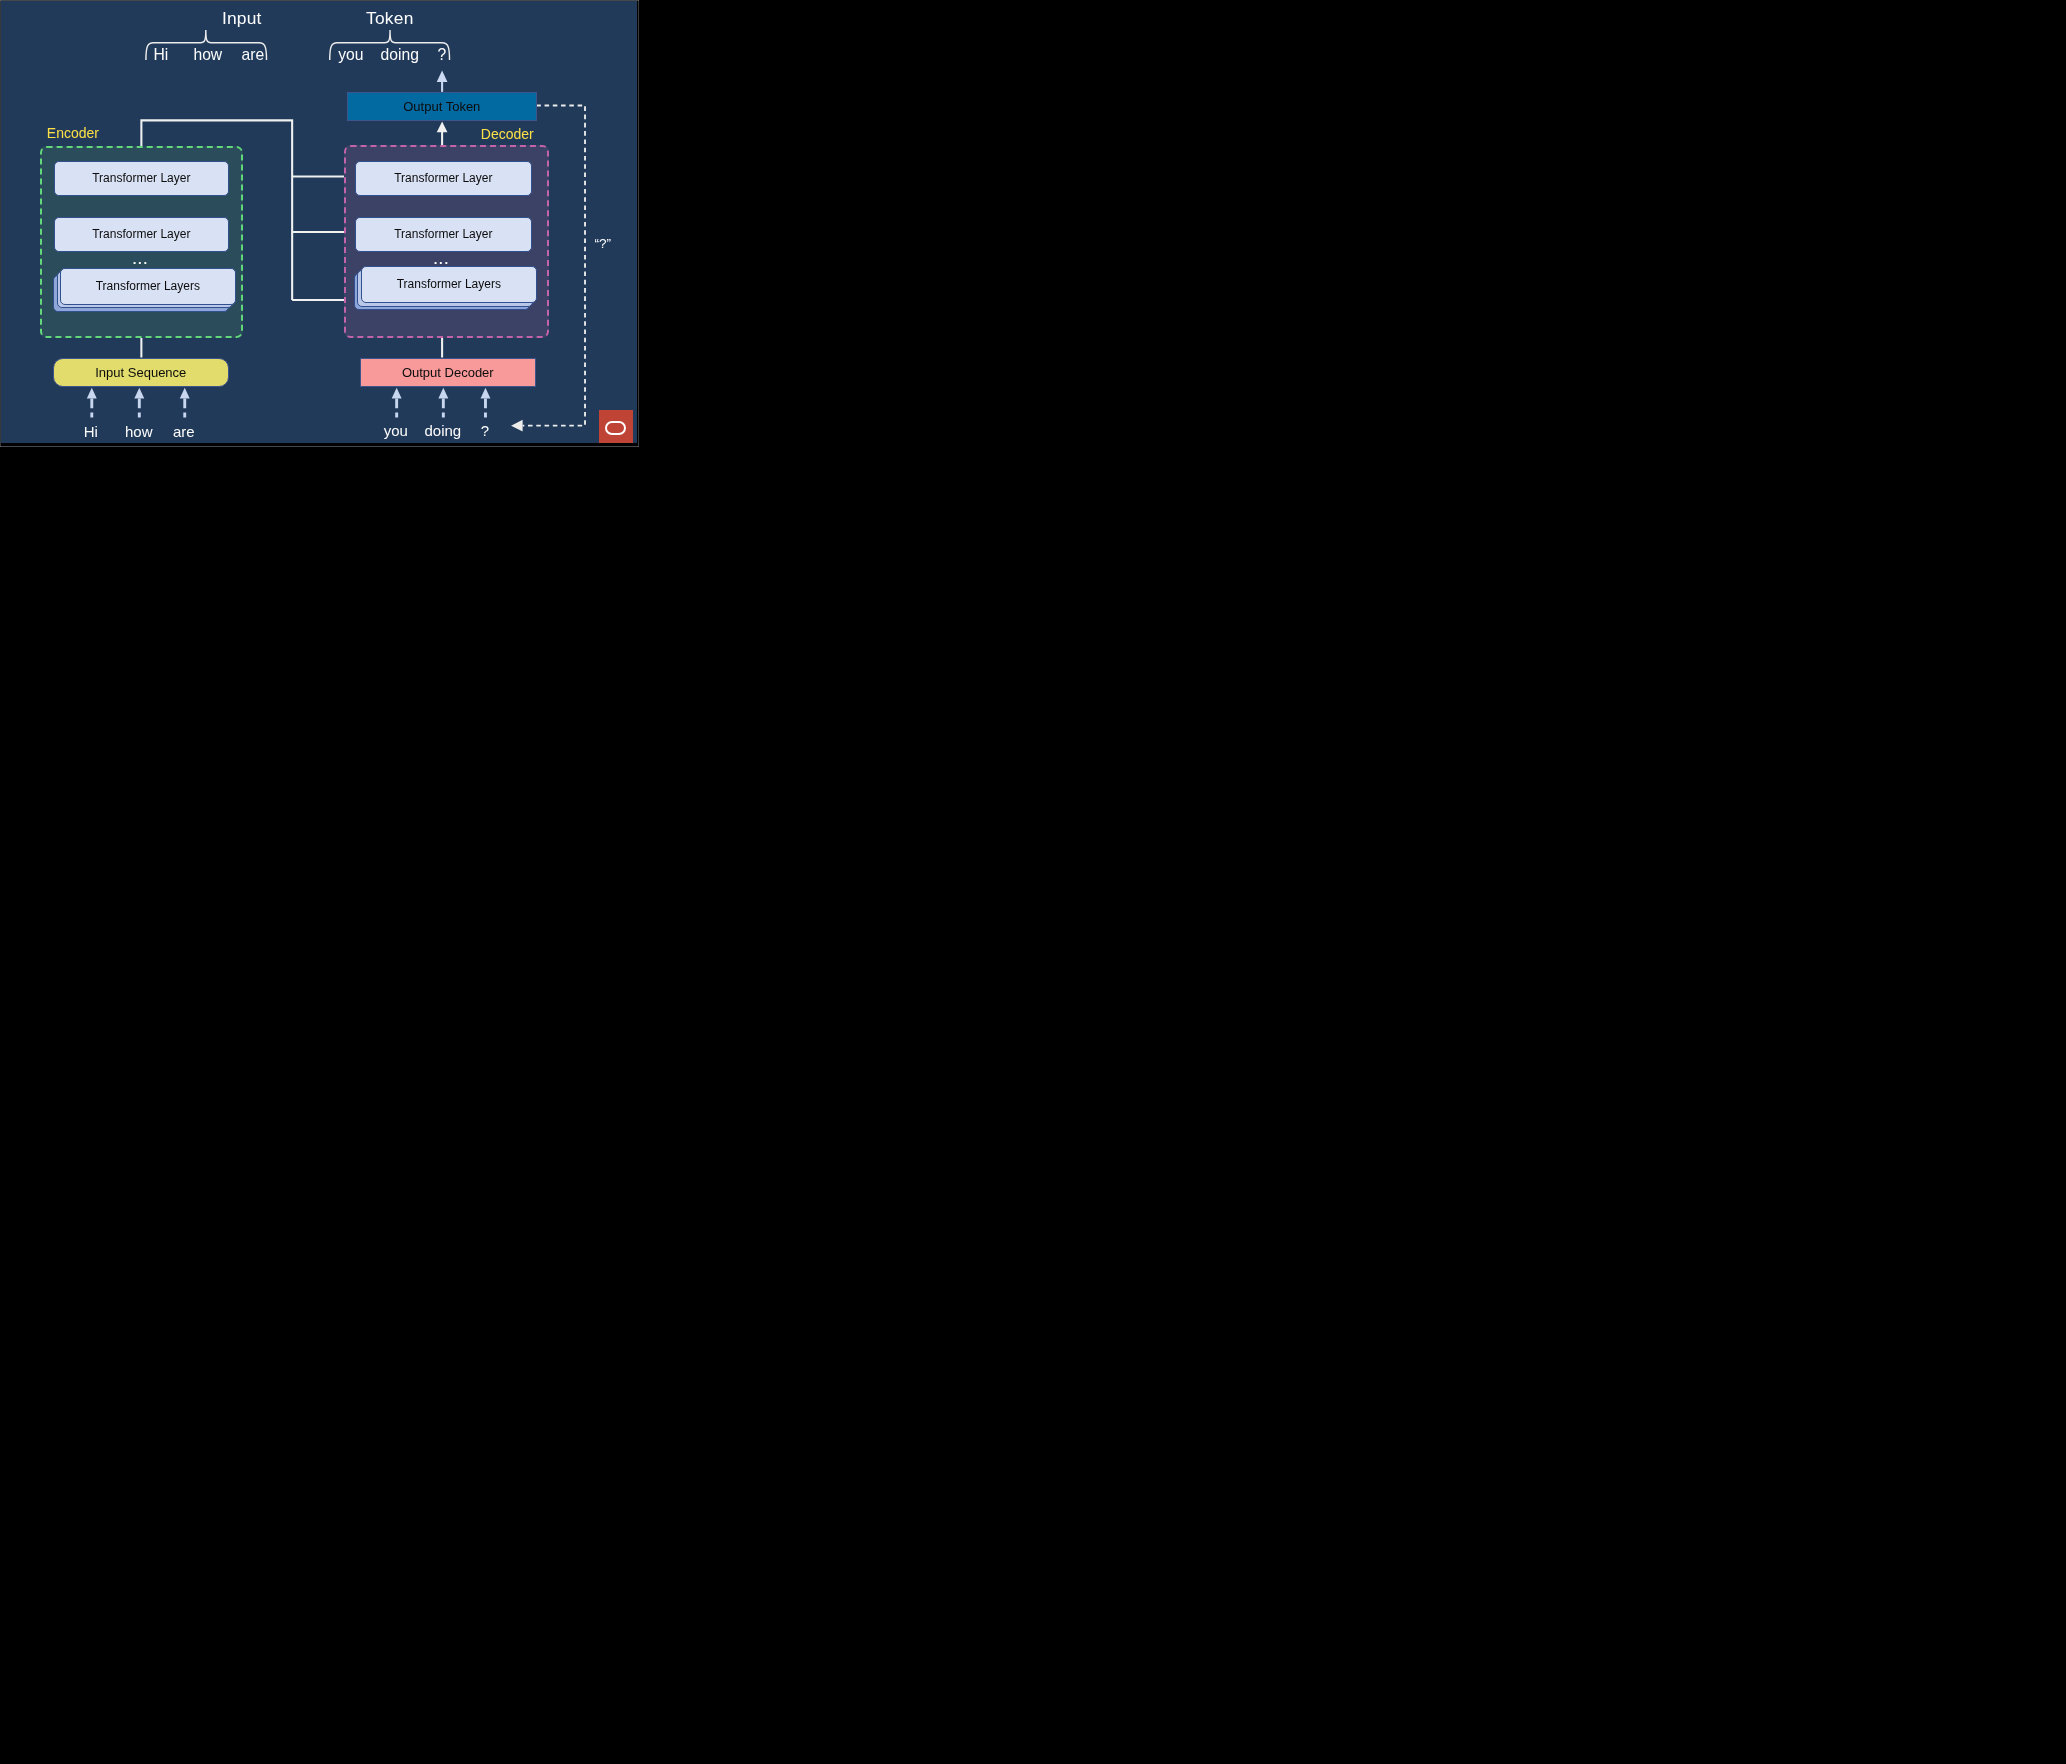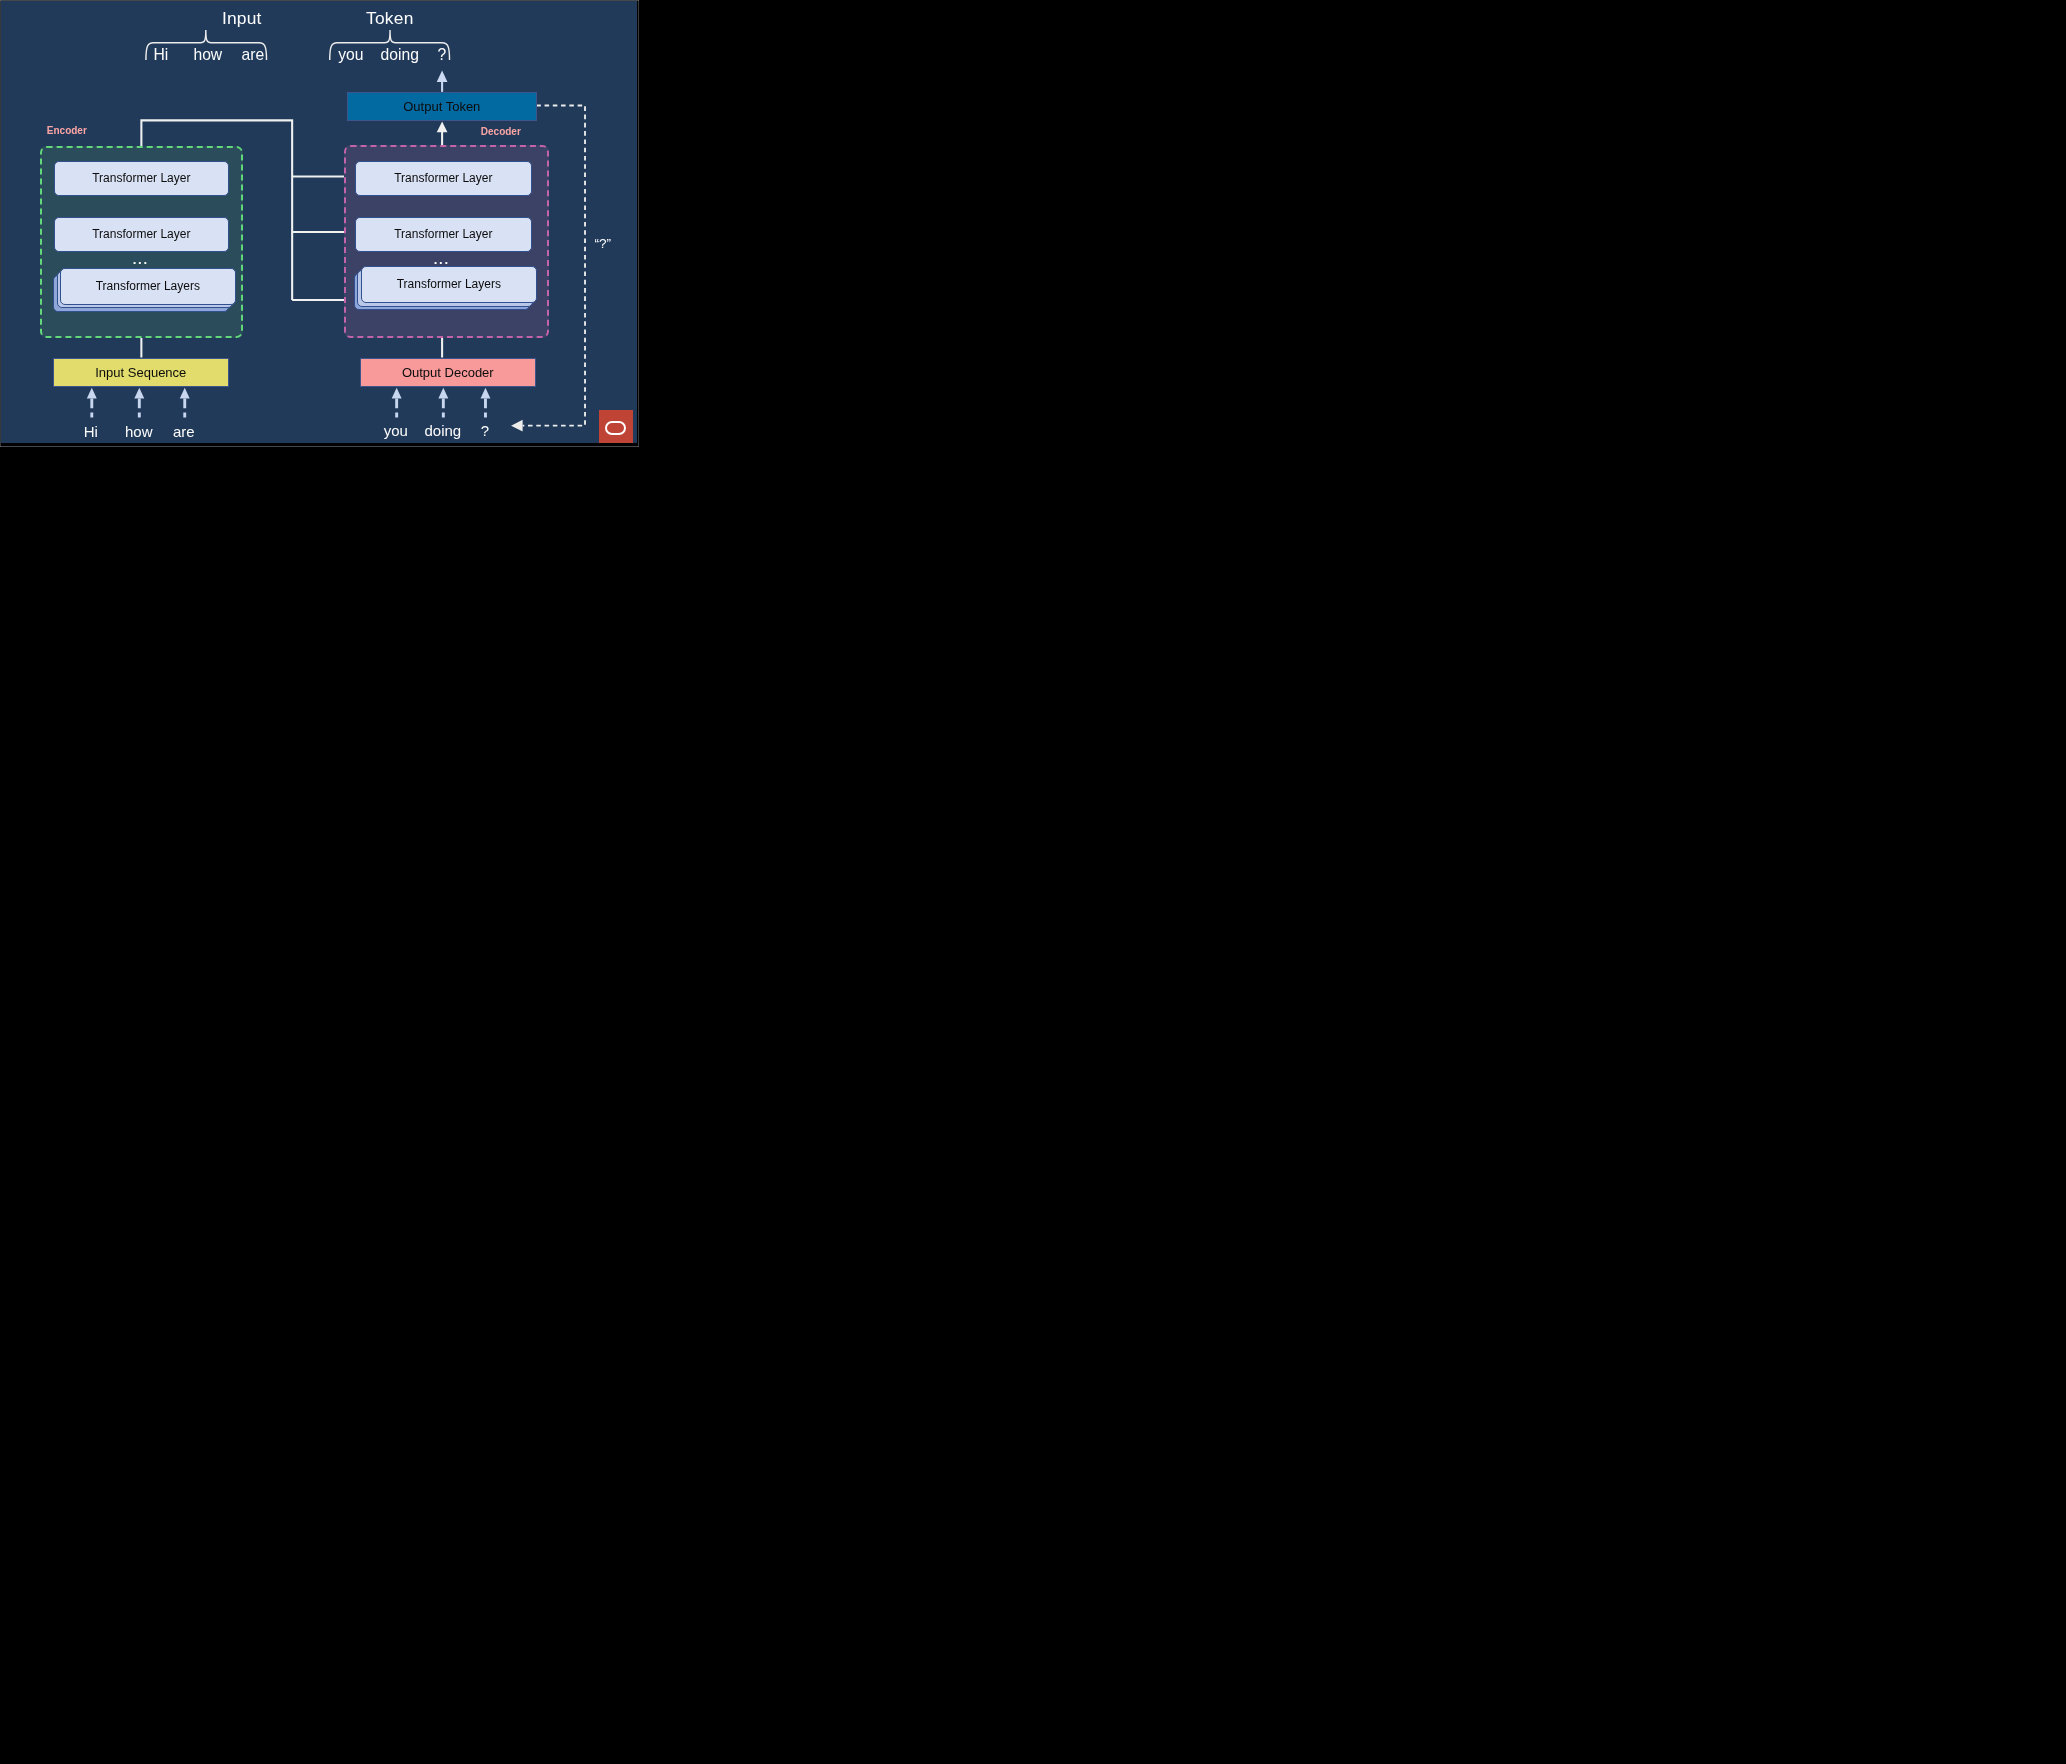--- a/index.html
+++ b/index.html
@@ -22,21 +22,21 @@
   }
   .toptok {
     position:absolute; transform:translateX(-50%);
     color:#fdfdfd; font-size:15.7px; font-weight:400; white-space:nowrap;
   }
   .bottok {
     position:absolute; transform:translateX(-50%);
     color:#fdfdfd; font-size:15px; font-weight:400; white-space:nowrap;
   }
   .seclabel {
-    position:absolute; color:#fca5a5; font-size:10px; font-weight:700; white-space:nowrap;
+    position:absolute; color:#fde047; font-size:14px; font-weight:400; white-space:nowrap;
   }
   .dashedbox { position:absolute; border-radius:6.6px; }
   .encoderbox { left:39px; top:145px; width:199px; height:188px;
     background:#2b4c5a; border:2.9px dashed #63d87a; }
   .decoderbox { left:343px; top:144px; width:201px; height:189px;
     background:#3b4265; border:2.9px dashed #c464a8; }
 
   .layerbox {
     position:absolute; height:33px; border-radius:5px;
     background:#d9e2f4; border:0.8px solid #30508f;
@@ -196,21 +196,21 @@
     <span>Transformer Layer</span>
   </div>
   <div class="ellipsis" style="left:441px; top:257px;">...</div>
 
   <div class="stackcard" style="left:353px; top:272px; background:#8ea6d8;"></div>
   <div class="stackcard" style="left:356px; top:269px; background:#b9c8e8;"></div>
   <div class="stackcard" style="left:360px; top:265px; background:#d9e2f4; display:flex; align-items:center; justify-content:center; color:#0c0c0c; font-size:12px;">
     <span>Transformer Layers</span>
   </div>
 
-  <div class="seqbox" style="left:52px; top:357px; background:#e1dc6c;">
+  <div class="seqbox" style="left:52px; top:357px; background:#e1dc6c;border-radius:10px;">
     <span>Input Sequence</span>
   </div>
   <div class="seqbox" style="left:359px; top:357px; background:#f8999a;">
     <span>Output Decoder</span>
   </div>
 
   <div class="bottok" style="left:90px; top:422px;">Hi</div>
   <div class="bottok" style="left:138px; top:422px;">how</div>
   <div class="bottok" style="left:183px; top:422px;">are</div>
 

